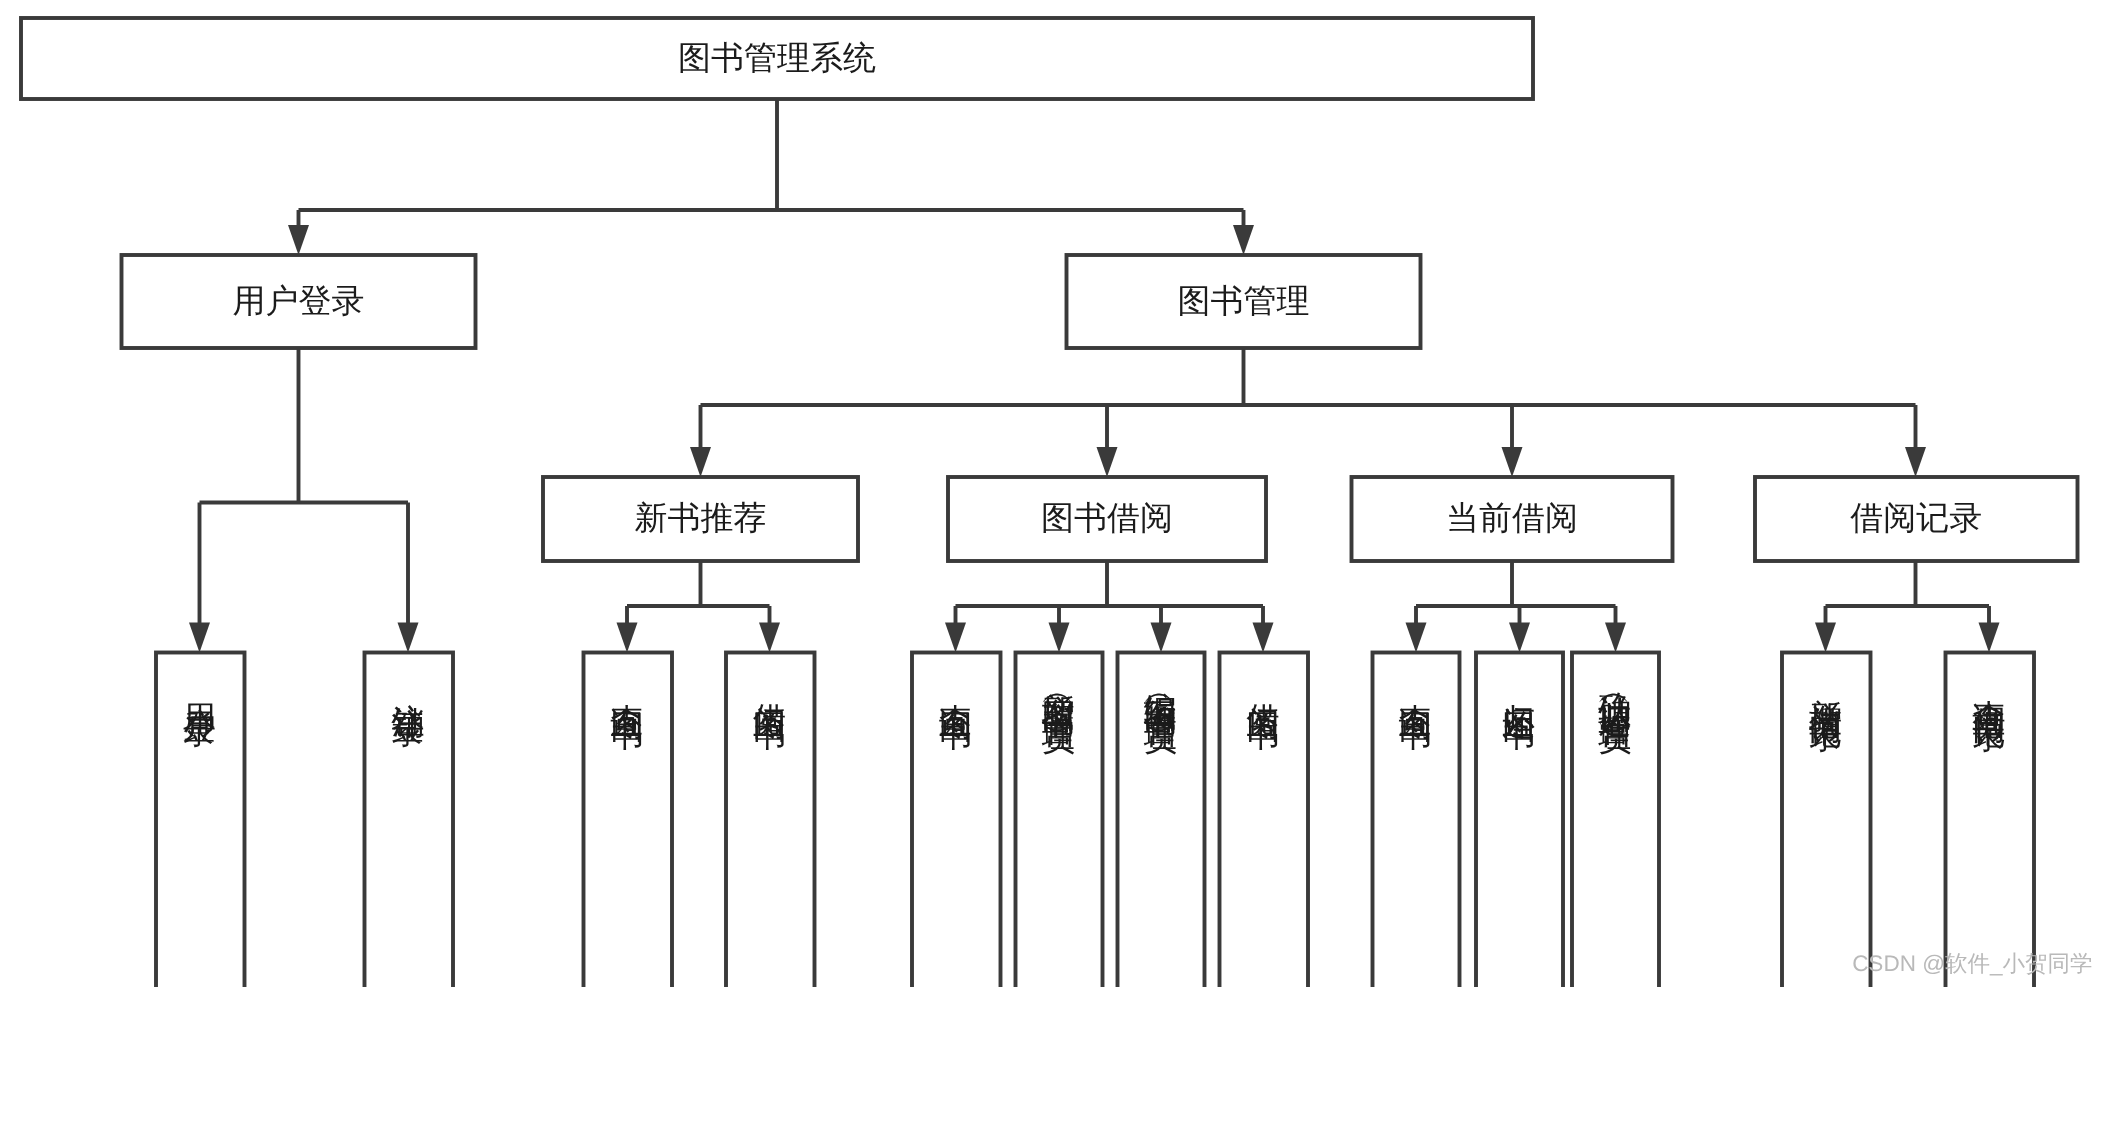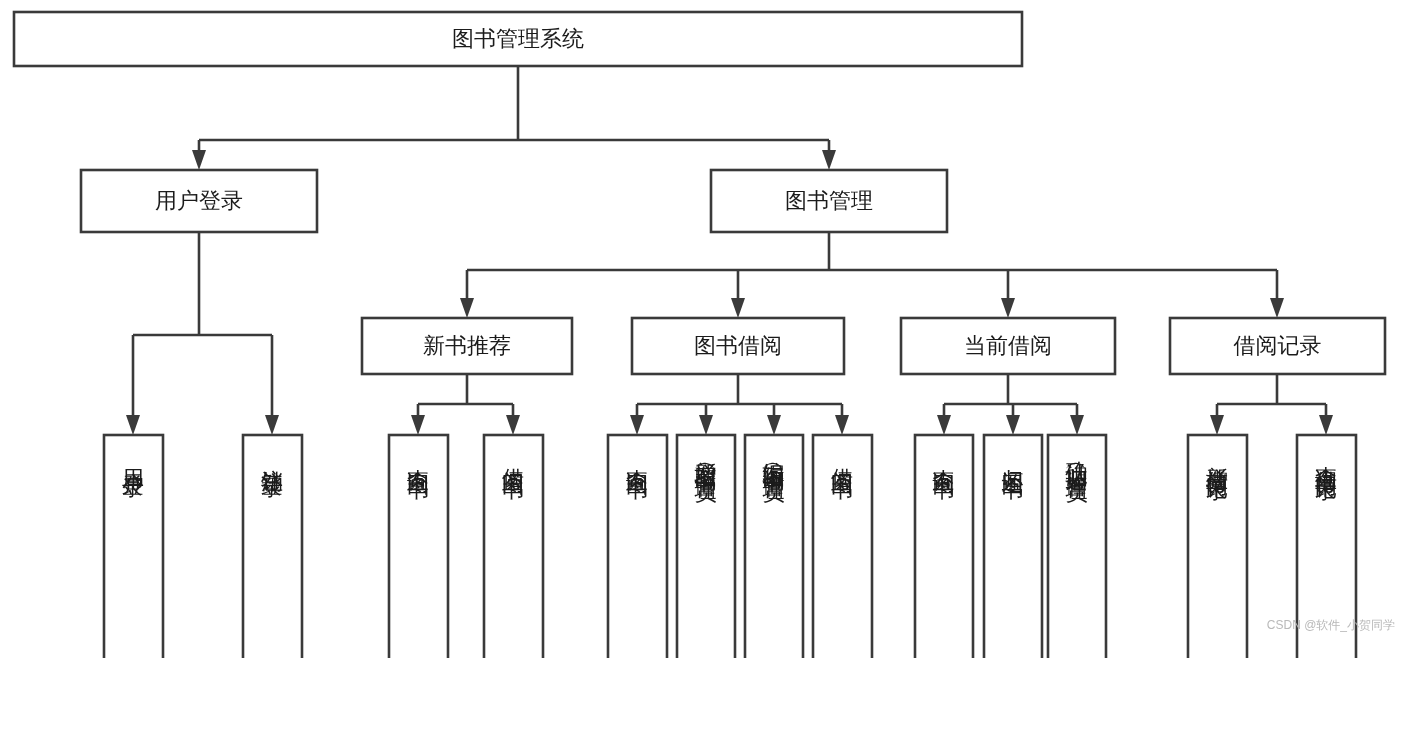--- a/index.html
+++ b/index.html
@@ -54,23 +54,23 @@
     fill: #1b1b1b;
     writing-mode: vertical-rl;
     text-orientation: upright;
     glyph-orientation-vertical: 0deg;
     text-anchor: middle;
     letter-spacing: 3px;
   }
   .watermark-text {
     position: absolute;
     right: 10px;
-    bottom: 24px;
-    font-family: "Liberation Sans", "DejaVu Sans", sans-serif;
-    font-size: 12px;
+    bottom: 6px;
+    font-family: "Liberation Sans", "DejaVu Sans", sans-serif;
+    font-size: 15px;
     color: #b9b9b9;
     white-space: nowrap;
     user-select: none;
   }
 </style>
 </head>
 <body>
 
 <div id="diagram-root">
 

